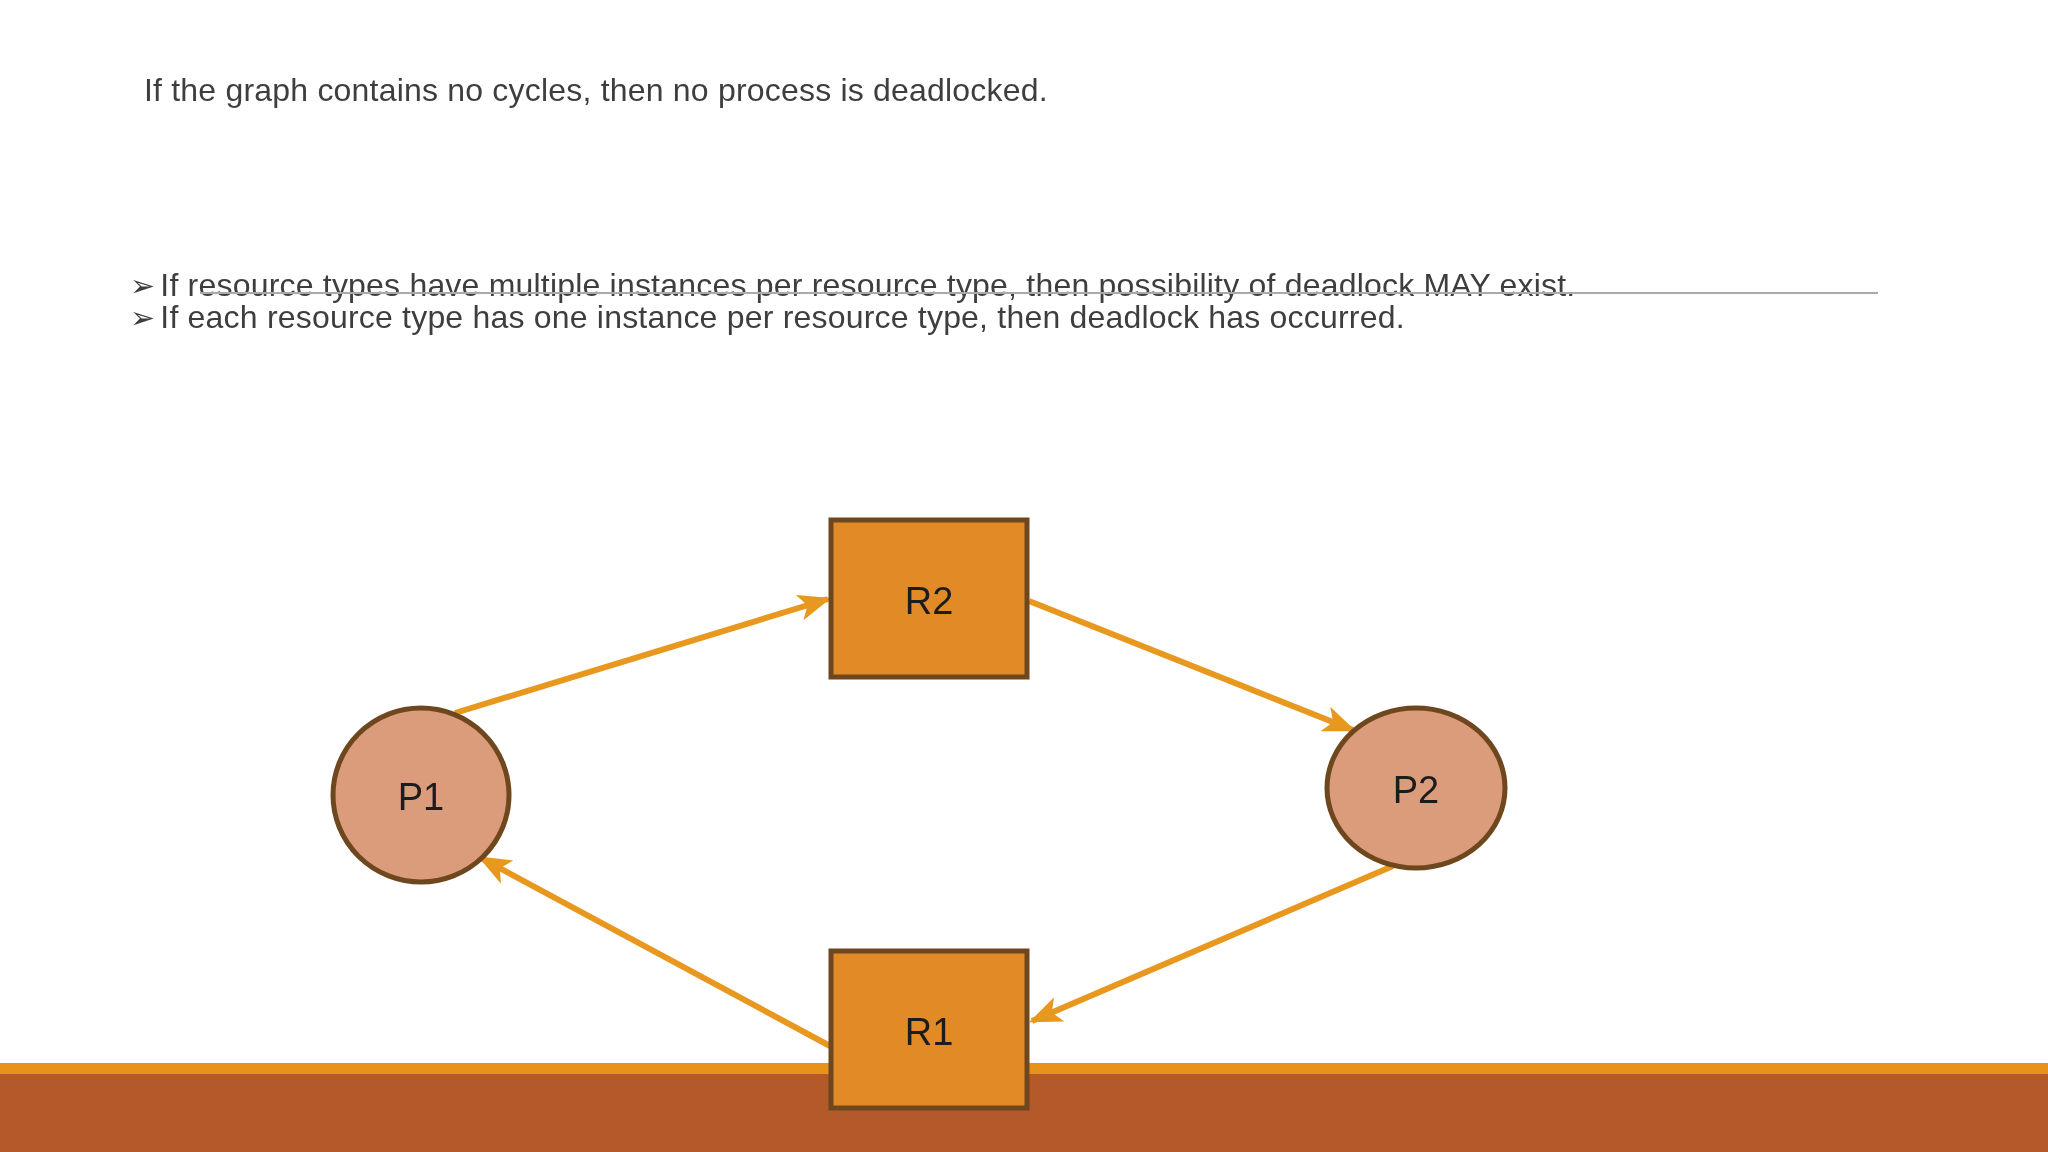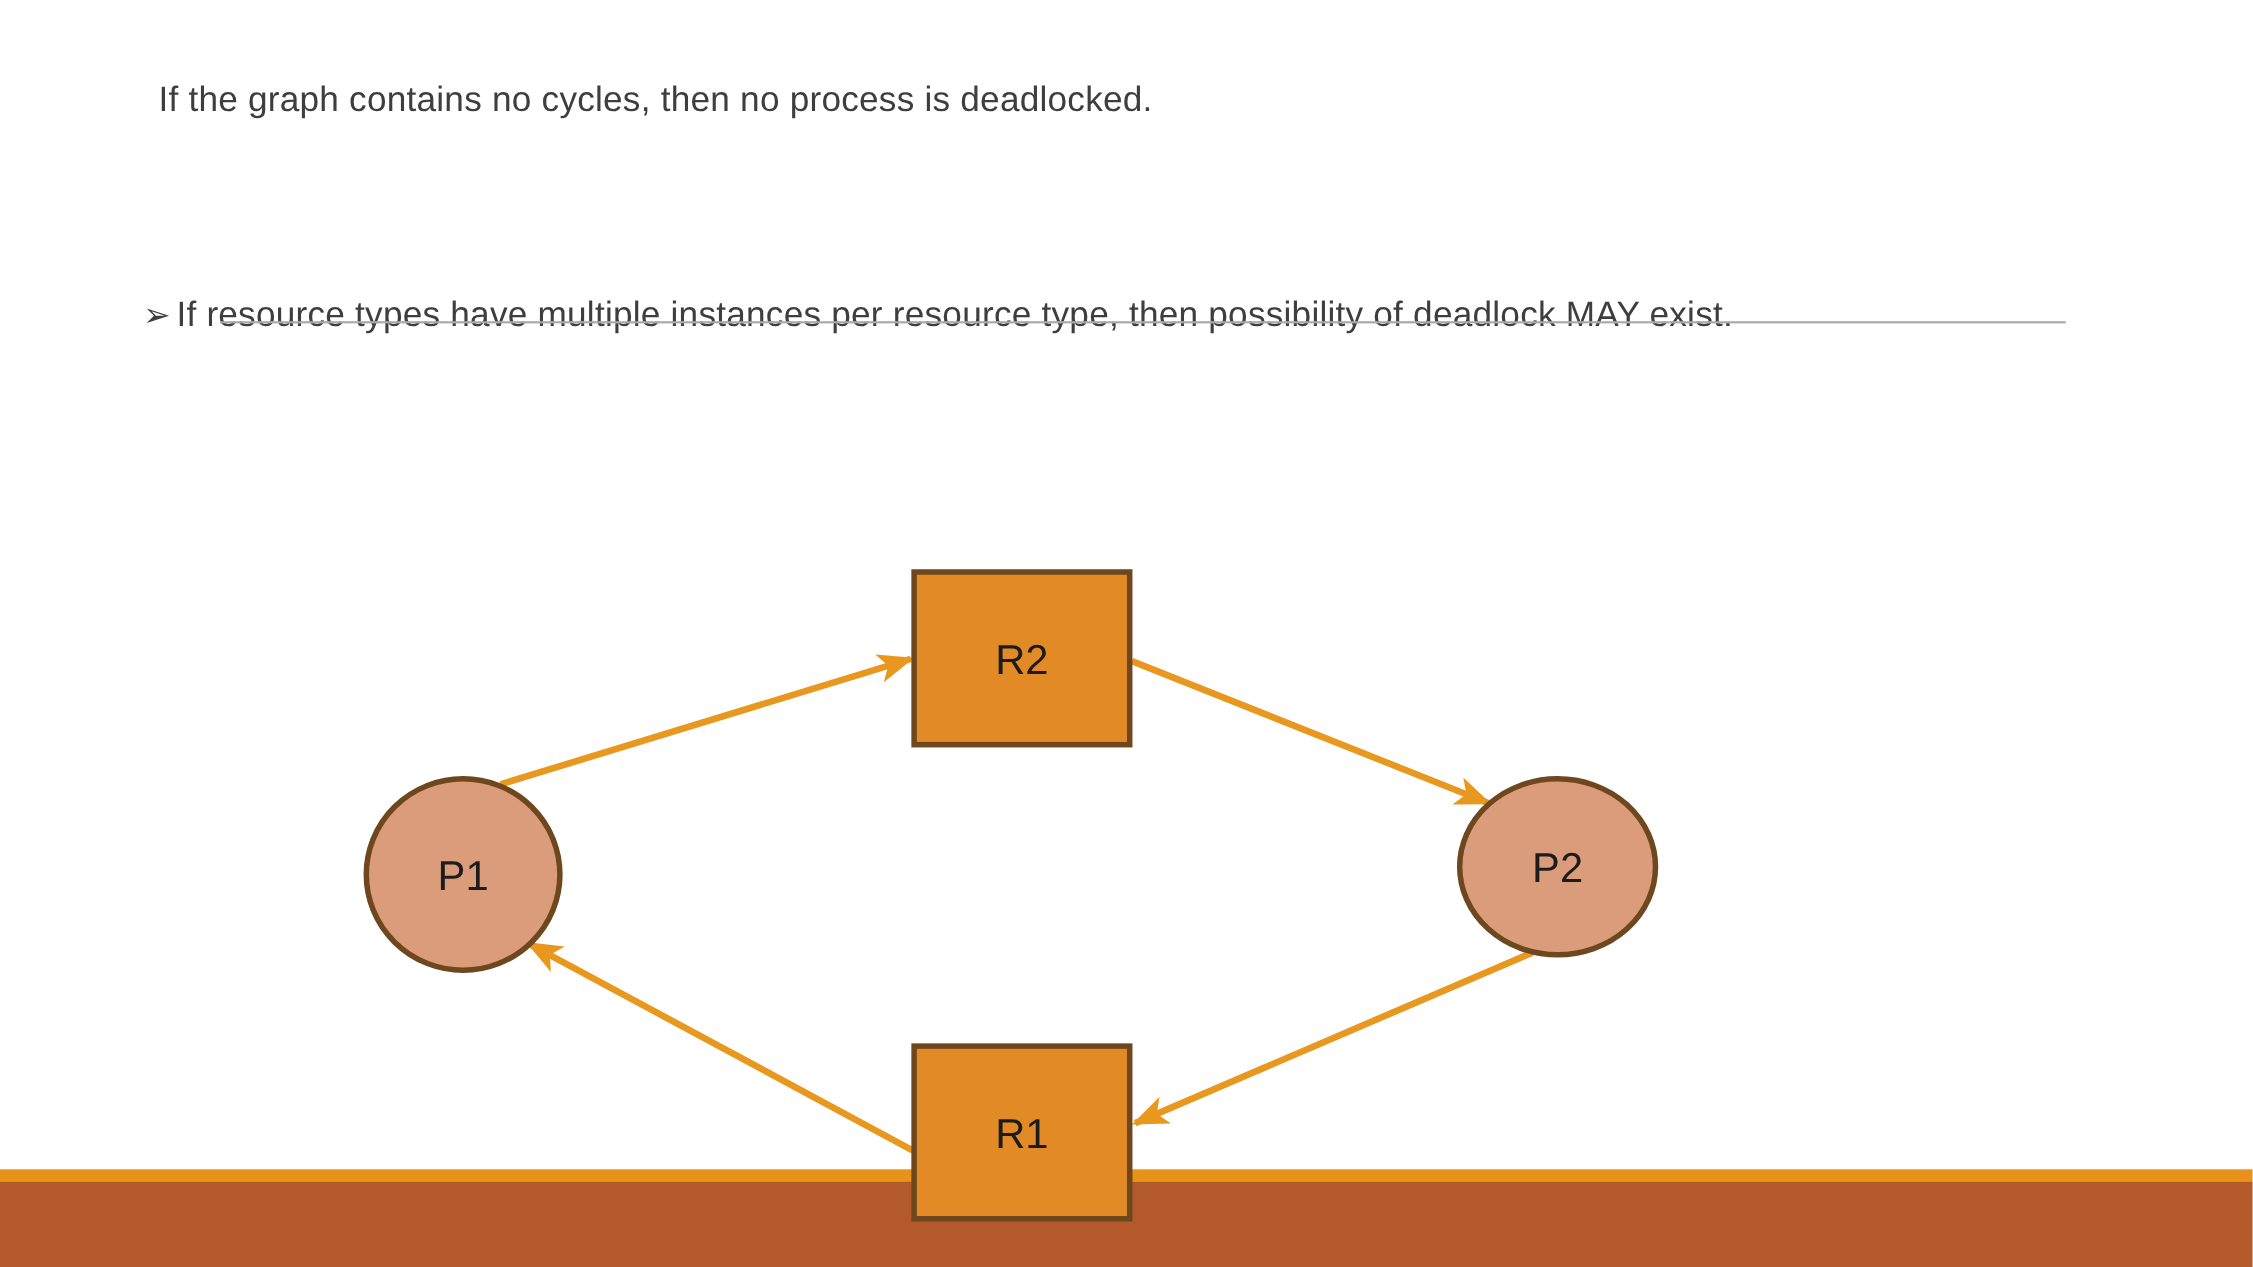--- a/index.html
+++ b/index.html
@@ -46,20 +46,21 @@
 
 <div class="slide">
 
   <div class="line l1"><span>If the graph contains no cycles, then no process is deadlocked.</span></div>
 
 
   <div class="line l3"><span class="bullet">➢</span><span>If resource types have multiple instances per resource type, then possibility of deadlock MAY exist.</span></div>
 
   <div class="divider"></div>
 
+  <div class="line l4"><span class="bullet">➢</span><span>If each resource type has one instance per resource type, then deadlock has occurred.</span></div>
 
   <svg class="diagram" width="2048" height="1152" viewBox="0 0 2048 1152">
     <defs>
       <marker id="ah" viewBox="0 0 10 8" refX="9" refY="4" markerWidth="5.5" markerHeight="4.5" orient="auto">
         <path d="M0,0 L10,4 L0,8 L2.5,4 Z" fill="#E8981F"></path>
       </marker>
     </defs>
 
     <rect x="0" y="1063" width="2048" height="11" fill="#E8921A"></rect>
     <rect x="0" y="1074" width="2048" height="78" fill="#B45A2A"></rect>

